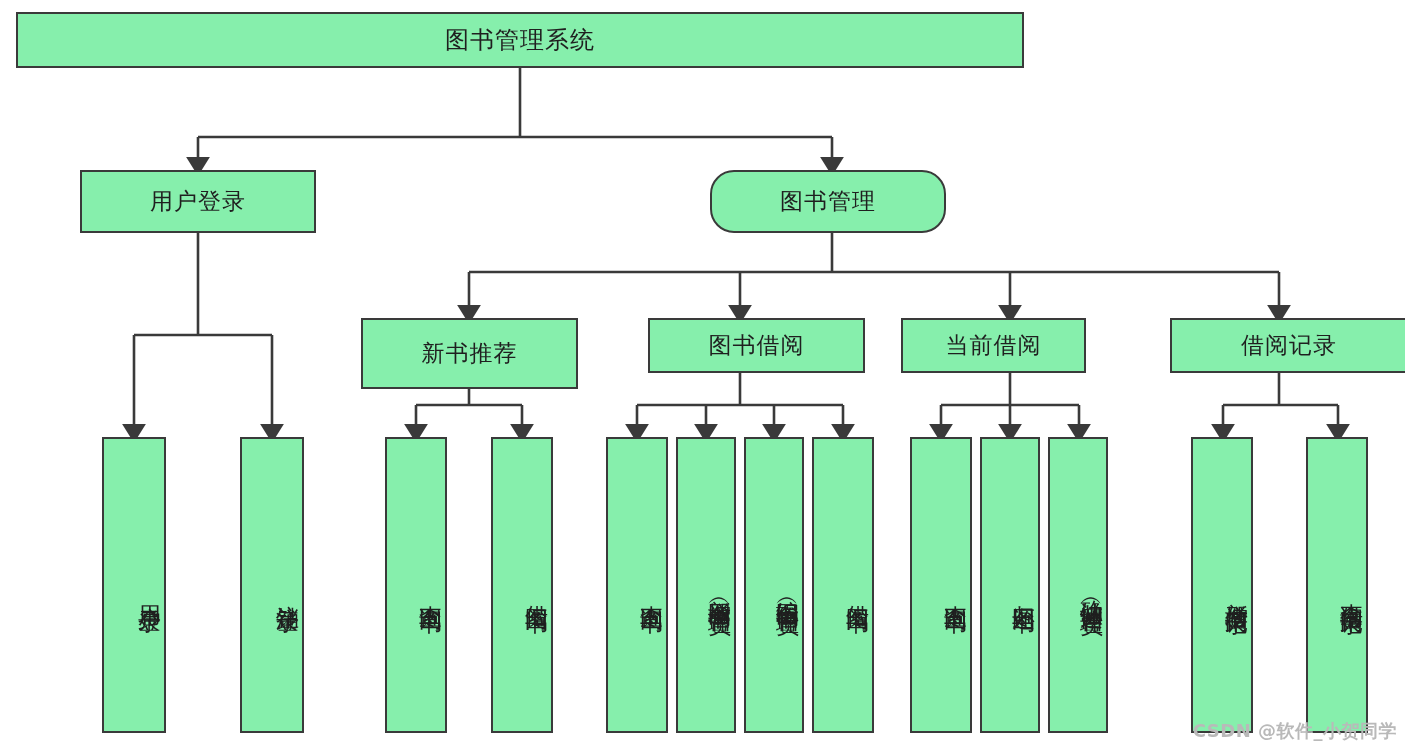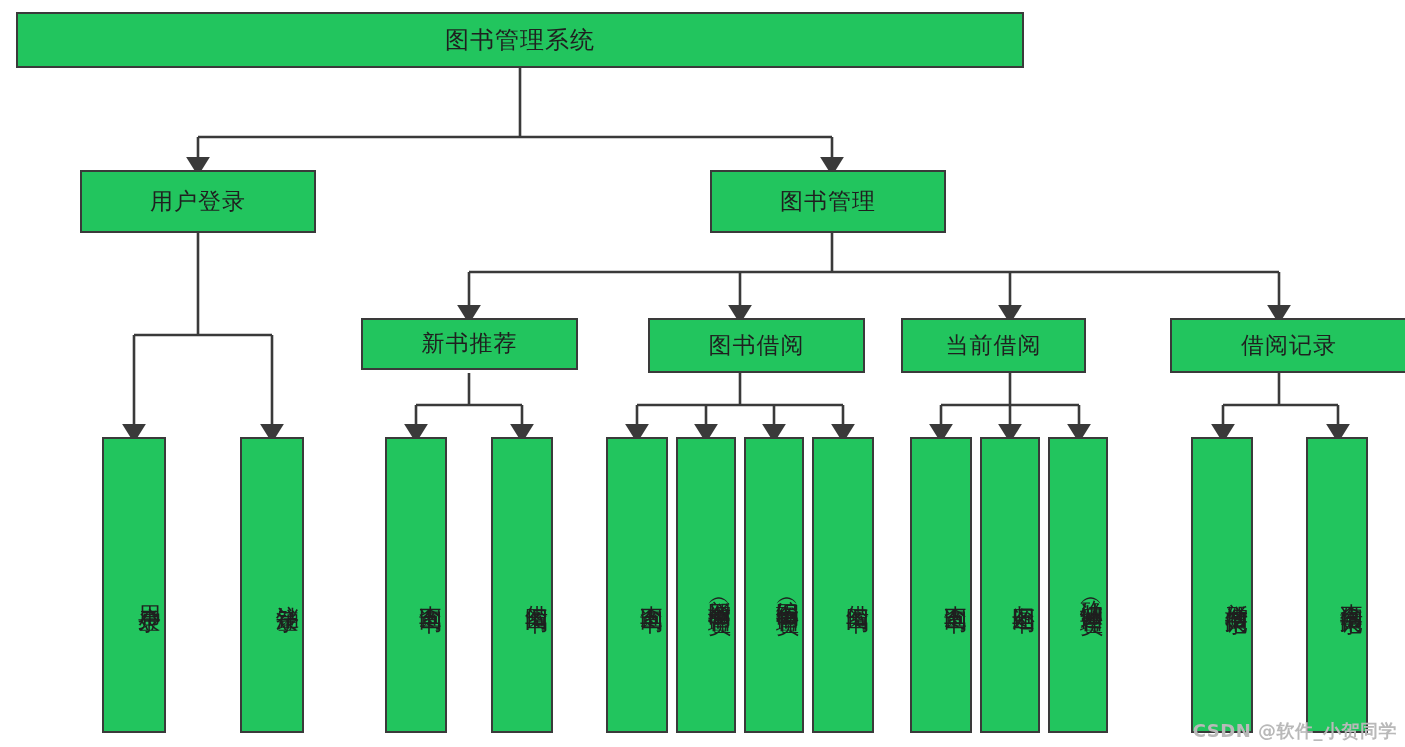--- a/index.html
+++ b/index.html
@@ -20,21 +20,21 @@
   #wires {
     position: absolute;
     left: 0;
     top: 0;
     width: 1405px;
     height: 747px;
   }
   .node {
     position: absolute;
     box-sizing: border-box;
-    background: #22c55e;
+    background: #86efac;
     border: 2.5px solid #3a3a3a;
     display: flex;
     align-items: center;
     justify-content: center;
     color: #1f1f1f;
   }
   .node.horiz {
     font-size: 23px;
     letter-spacing: 1px;
     line-height: 1.2;
@@ -126,25 +126,25 @@
   </svg>
 
   <div class="node horiz root" style="left:16px; top:12px; width:1008px; height:56px;">
     <span>图书管理系统</span>
   </div>
 
   <div class="node horiz" style="left:80px; top:170px; width:236px; height:63px;">
     <span>用户登录</span>
   </div>
 
-  <div class="node horiz" style="left:710px; top:170px; width:236px; height:63px;">
+  <div class="node horiz" style="left:710px; top:170px; width:236px; height:63px;border-radius:24px;">
     <span>图书管理</span>
   </div>
 
-  <div class="node horiz" style="left:361px; top:318px; width:217px; height:52px;">
+  <div class="node horiz" style="left:361px; top:318px; width:217px; height:71px;">
     <span>新书推荐</span>
   </div>
 
   <div class="node horiz" style="left:648px; top:318px; width:217px; height:55px;">
     <span>图书借阅</span>
   </div>
 
   <div class="node horiz" style="left:901px; top:318px; width:185px; height:55px;">
     <span>当前借阅</span>
   </div>

